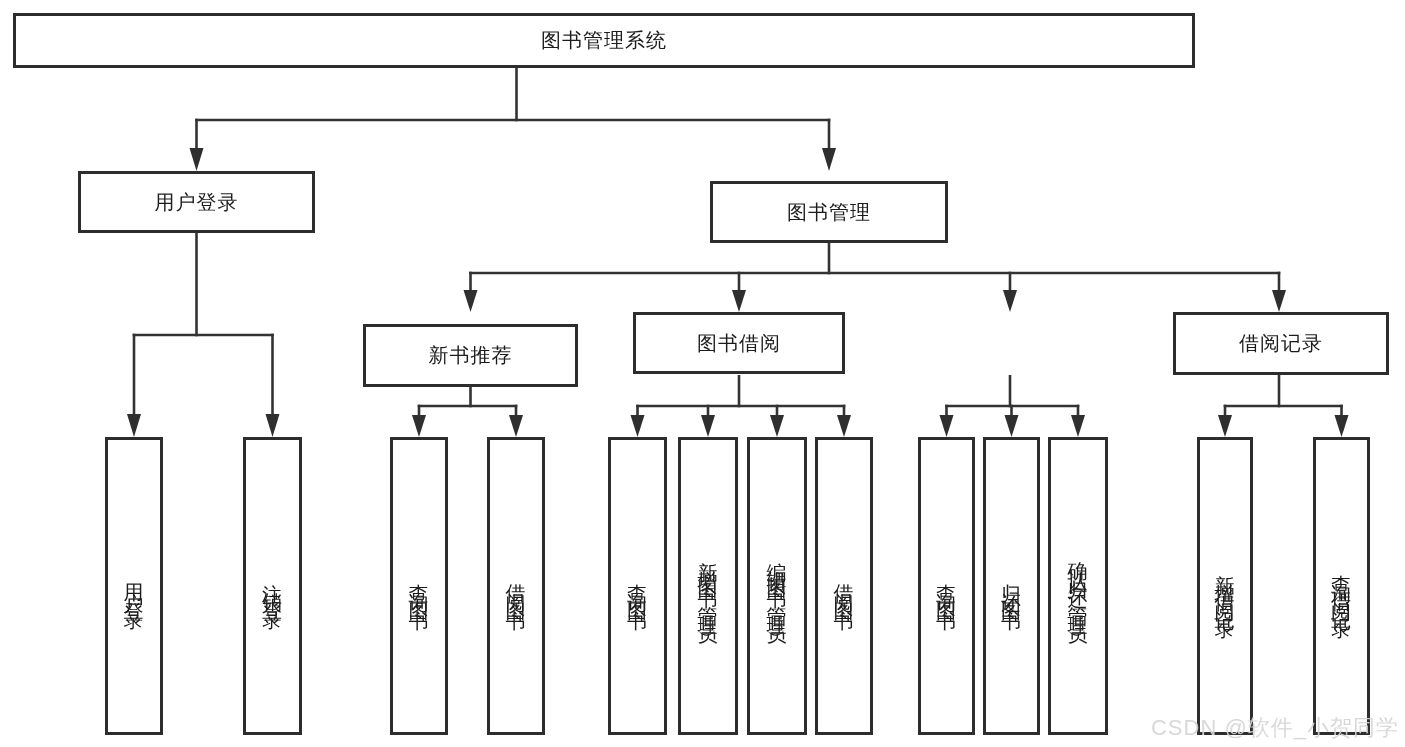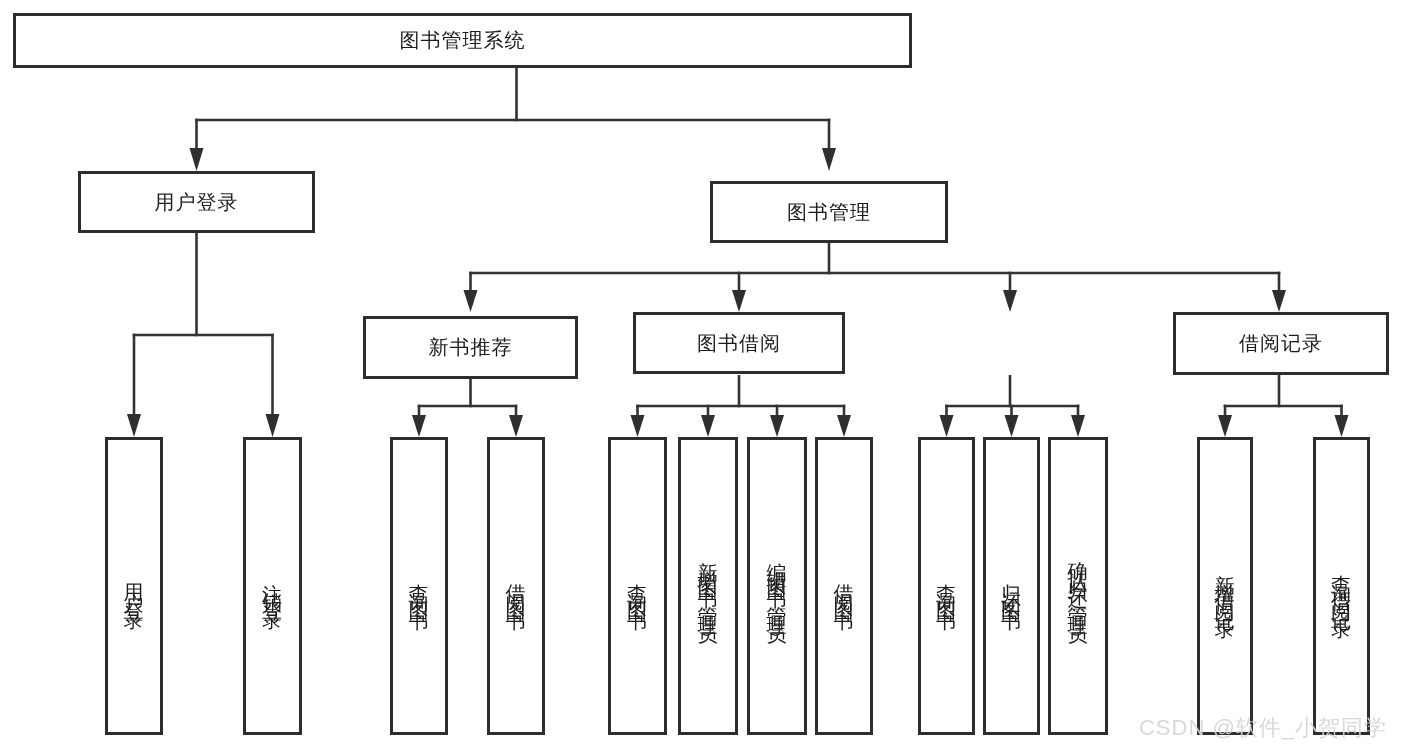--- a/index.html
+++ b/index.html
@@ -33,21 +33,21 @@
   }
   .node-v span{
     writing-mode:vertical-rl;
     font-size:20px;
     line-height:1;
     letter-spacing:9px;
     white-space:nowrap;
   }
   .watermark{
     position:absolute;
-    right:18px;
+    right:6px;
     bottom:4px;
     z-index:3;
     font-size:22px;
     color:rgba(213,213,213,0.92);
     letter-spacing:1px;
     white-space:nowrap;
   }
 </style>
 </head>
 <body>
@@ -123,32 +123,32 @@
     <g>
       <line x1="1279" y1="375" x2="1279" y2="407.3"></line>
       <line x1="1223.7" y1="406" x2="1342.8" y2="406"></line>
       <line x1="1225" y1="404.7" x2="1225" y2="416"></line>
       <polygon points="1218,415 1232,415 1225,437" fill="#2f2f2f" stroke="none"></polygon>
       <line x1="1341.5" y1="404.7" x2="1341.5" y2="416"></line>
       <polygon points="1334.5,415 1348.5,415 1341.5,437" fill="#2f2f2f" stroke="none"></polygon>
     </g>
   </svg>
 
-  <div class="node node-h" style="left:13px;top:13px;width:899px;height:55px">
+  <div class="node node-h" style="left:13px;top:13px;width:1182px;height:55px">
     <span>图书管理系统</span>
   </div>
 
   <div class="node node-h" style="left:78px;top:171px;width:237px;height:62px">
     <span>用户登录</span>
   </div>
   <div class="node node-h" style="left:710px;top:181px;width:238px;height:62px">
     <span>图书管理</span>
   </div>
 
-  <div class="node node-h" style="left:363px;top:316px;width:215px;height:63px">
+  <div class="node node-h" style="left:363px;top:324px;width:215px;height:63px">
     <span>新书推荐</span>
   </div>
   <div class="node node-h" style="left:633px;top:312px;width:212px;height:62px">
     <span>图书借阅</span>
   </div>
   <div class="node node-h" style="left:1173px;top:312px;width:216px;height:63px">
     <span>借阅记录</span>
   </div>
 
   <div class="node node-v" style="left:105px;top:437px;width:58px;height:298px">

